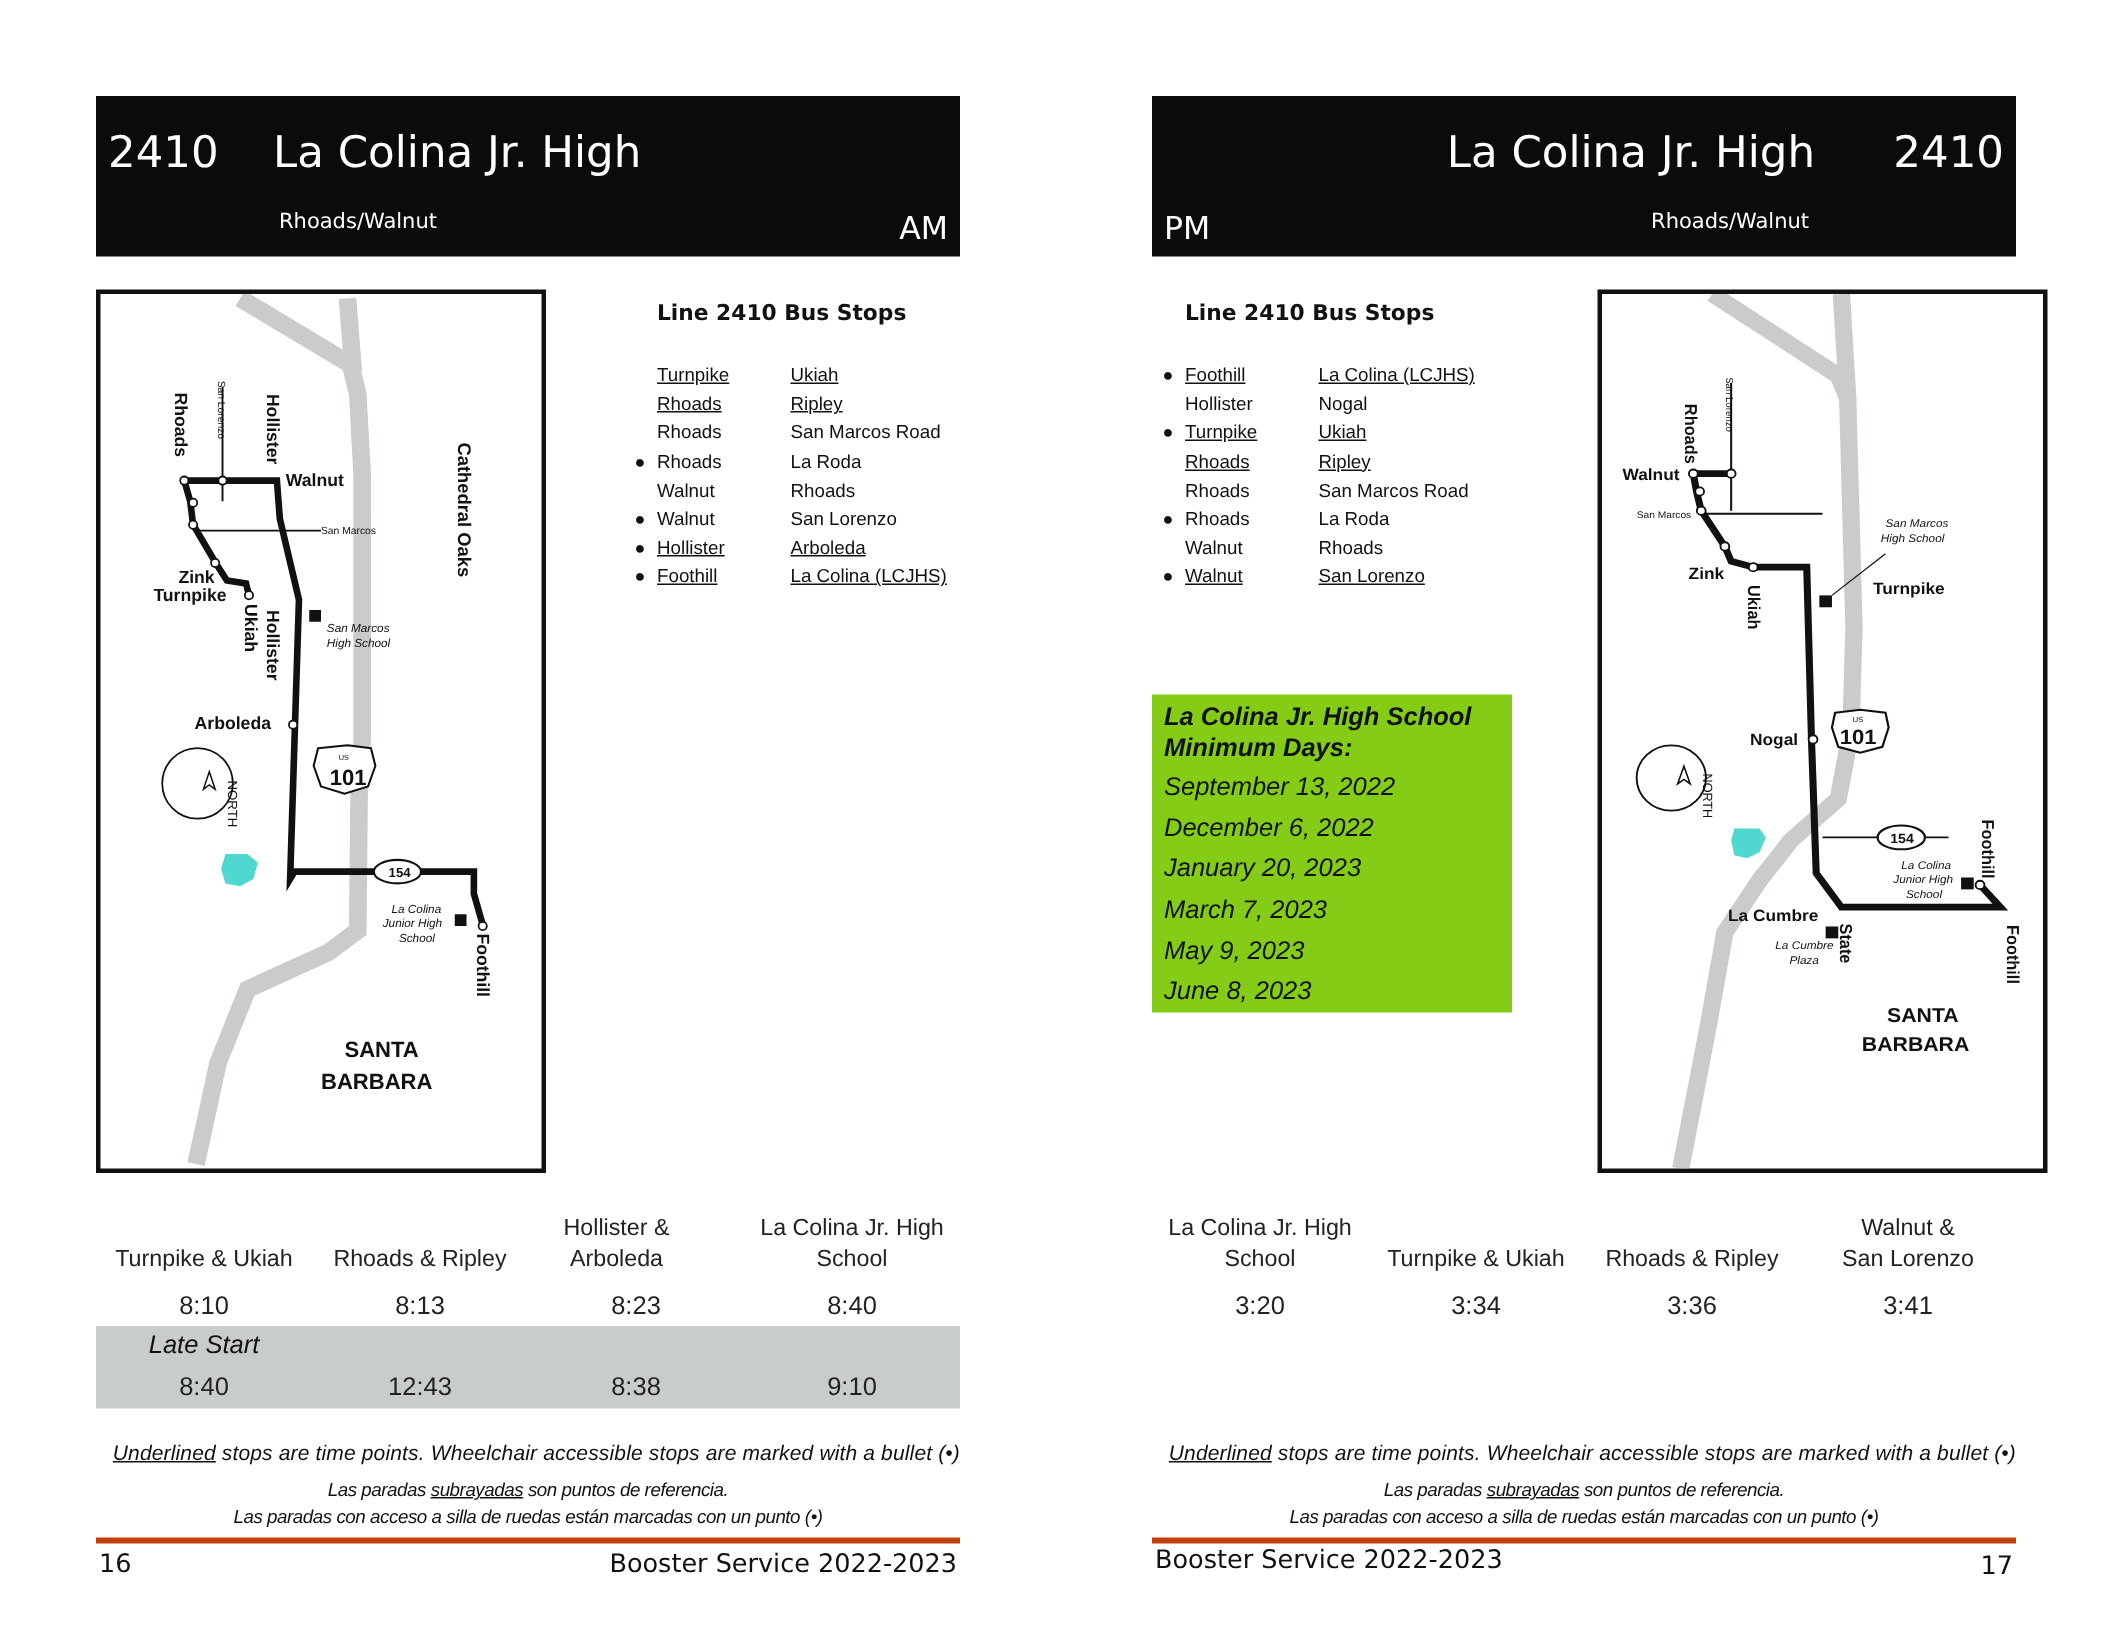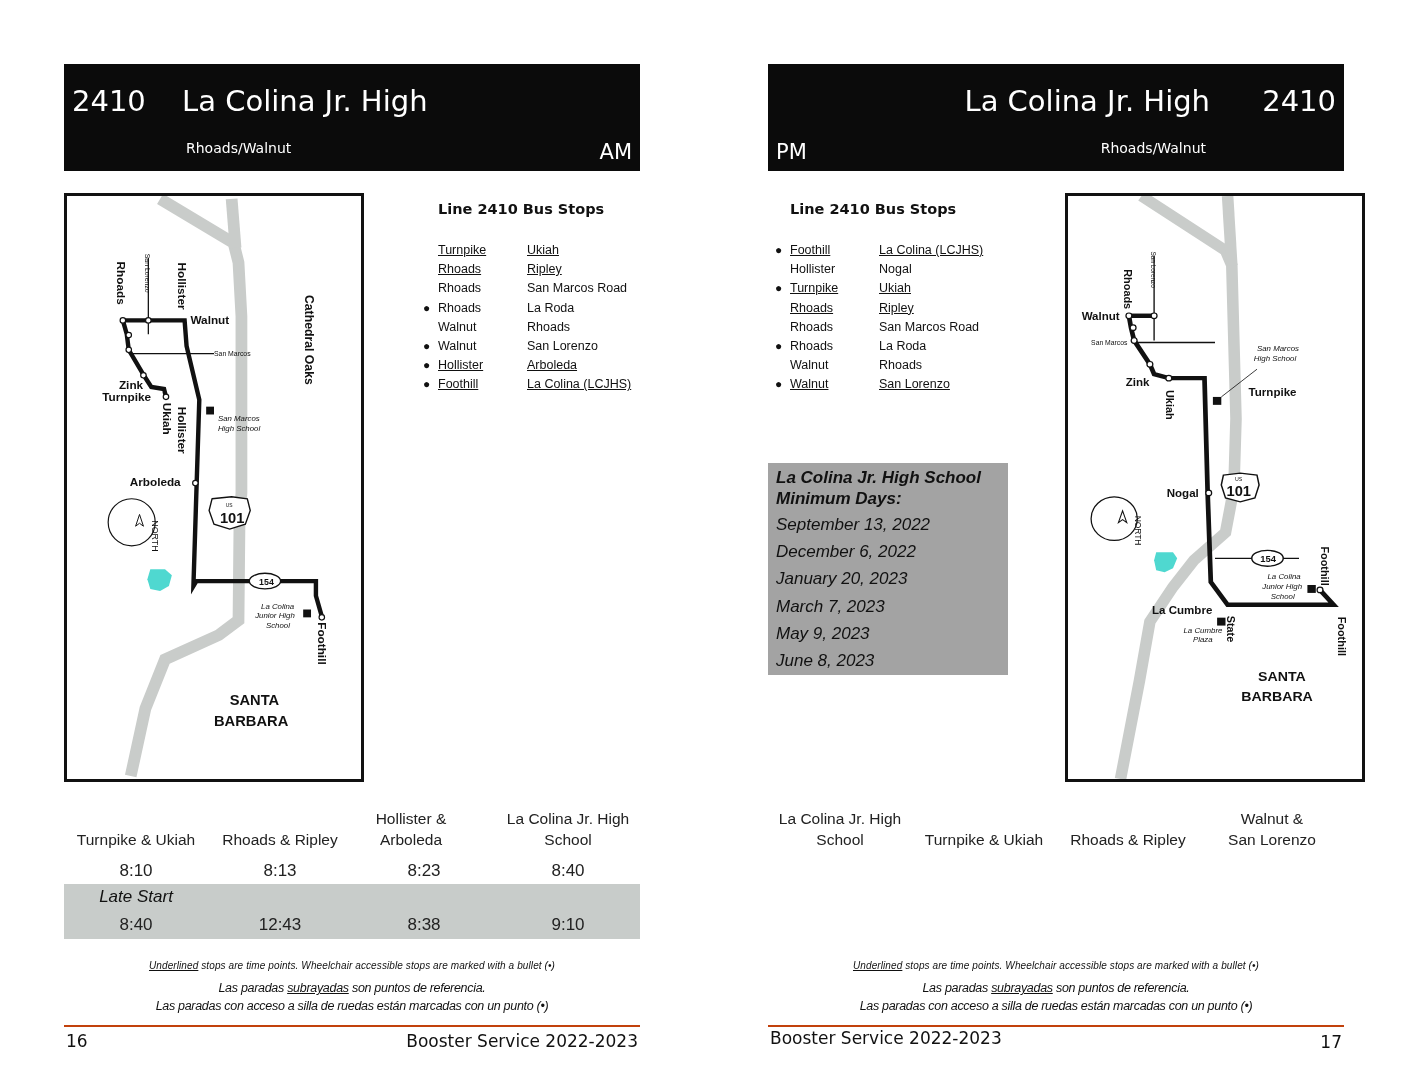--- a/index.html
+++ b/index.html
@@ -32,40 +32,40 @@
   .stops { position: absolute; font-size: 12.5px; }
   .left .stops { left: 438px; top: 201px; }
   .right .stops { left: 86px; top: 201px; }
   .stops h3 { font-family: "DejaVu Sans", sans-serif; font-size: 14.5px; font-weight: bold; margin-bottom: 24px; }
   .stop-row { position: relative; height: 19.2px; line-height: 19.2px; white-space: nowrap; }
   .stop-row .a { position: absolute; left: 0; }
   .stop-row .b { position: absolute; left: 89px; }
   .stop-row .dot { position: absolute; left: -15px; font-size: 12px; }
   .u { text-decoration: underline; }
 
-  .mindays { position: absolute; left: 64px; top: 463px; width: 240px; height: 212px; background: #a3a3a3; padding: 4px 8px; font-style: italic; font-size: 17px; }
+  .mindays { position: absolute; left: 64px; top: 463px; width: 240px; height: 212px; background: #84cc16; padding: 4px 8px; font-style: italic; font-size: 17px; }
   .mindays .head { font-weight: bold; line-height: 21px; }
   .mindays .d { line-height: 27.2px; }
 
   .sched { position: absolute; left: 64px; top: 800px; width: 576px; }
   .sched .hdr { height: 50px; position: relative; }
   .sched .col { position: absolute; width: 144px; text-align: center; font-size: 15.5px; line-height: 21px; color: #222; }
   .sched .hdr .col { bottom: 0; }
   .sched .row1 { position: relative; height: 34px; }
   .sched .row1 .col { top: 10px; font-size: 17px; }
   .sched .shade { position: relative; height: 55px; background: #c8ccca; }
   .sched .shade .lbl { position: absolute; left: 0; width: 144px; text-align: center; top: 3px; font-size: 17px; font-style: italic; }
   .sched .shade .col { top: 30px; font-size: 17px; }
 
   .notes { position: absolute; left: 64px; top: 960px; width: 576px; text-align: center; font-style: italic; color: #111; }
-  .notes .en { font-size: 10px; letter-spacing: 0.1px; }
+  .notes .en { font-size: 14px; letter-spacing: 0.1px; text-align: right; }
   .notes .es { font-size: 12.5px; line-height: 18px; letter-spacing: -0.3px; }
   .notes .es1 { margin-top: 8px; }
 
-  .footer { position: absolute; left: 64px; top: 1025px; width: 576px; border-top: 2px solid #c2410c; font-family: "DejaVu Sans", sans-serif; font-size: 17px; }
+  .footer { position: absolute; left: 64px; top: 1025px; width: 576px; border-top: 4px solid #c2410c; font-family: "DejaVu Sans", sans-serif; font-size: 17px; }
   .footer .pn { position: absolute; top: 4px; }
   .footer .svc { position: absolute; top: 4px; }
   .left .footer .pn { left: 2px; }
   .left .footer .svc { right: 2px; }
   .right .footer .pn { right: 2px; top: 5px; }
   .right .footer .svc { left: 2px; top: 1px; }
   .map-label { font-family: "Liberation Sans", sans-serif; }
 </style>
 </head>
 <body>
@@ -359,20 +359,26 @@
           <div>Turnpike &amp; Ukiah</div>
         </div>
       <div class="col" style="left:288px">
           <div>Rhoads &amp; Ripley</div>
         </div>
       <div class="col" style="left:432px">
           <div>Walnut &amp;</div>
           <div>San Lorenzo</div>
         </div>
     </div>
+    <div class="row1">
+      <div class="col" style="left:0">3:20</div>
+      <div class="col" style="left:144px">3:34</div>
+      <div class="col" style="left:288px">3:36</div>
+      <div class="col" style="left:432px">3:41</div>
+    </div>
   </div>
 
   <div class="notes">
     <div class="en"><span class="u">Underlined</span><span> stops are time points. Wheelchair accessible stops are marked with a bullet (•)</span></div>
     <div class="es es1"><span>Las paradas </span><span class="u">subrayadas</span><span> son puntos de referencia.</span></div>
     <div class="es">Las paradas con acceso a silla de ruedas están marcadas con un punto (•)</div>
   </div>
 
   <div class="footer">
     <span class="svc">Booster Service 2022-2023</span>

